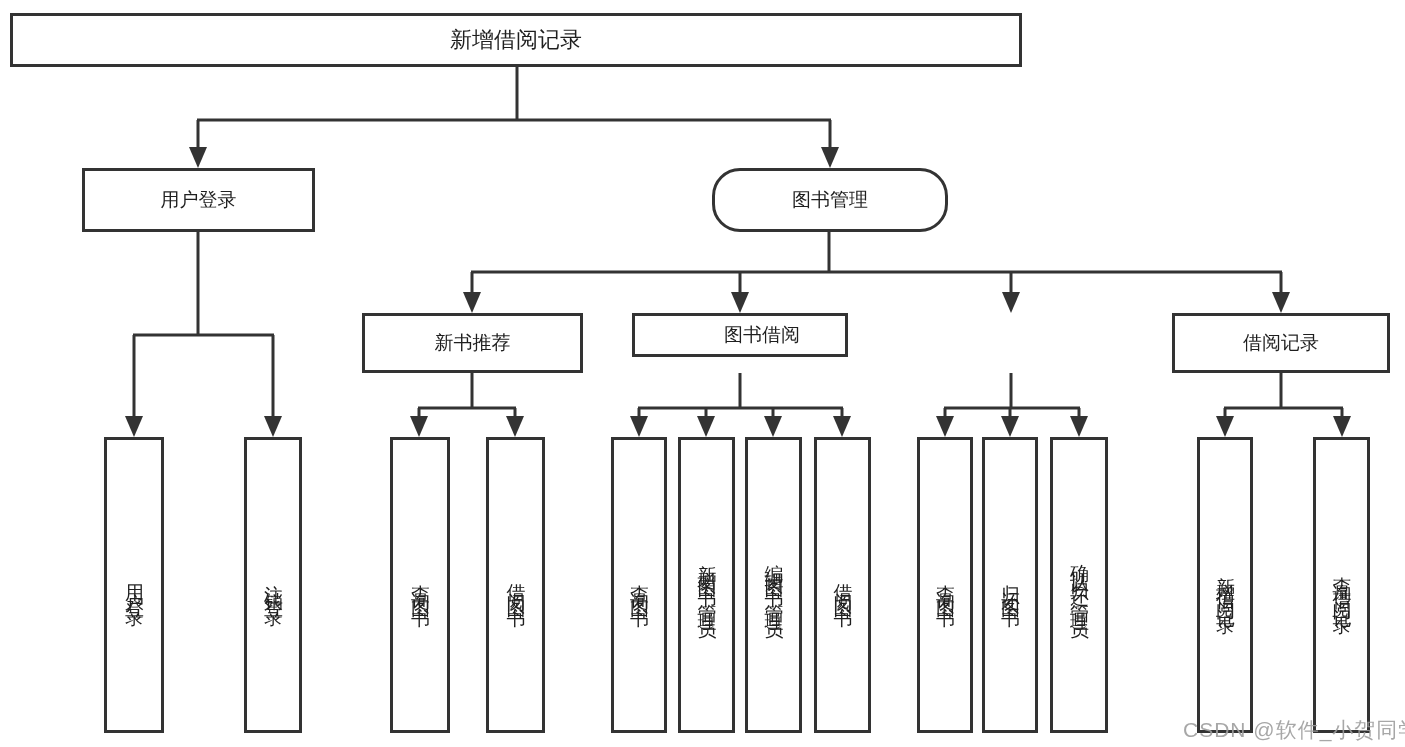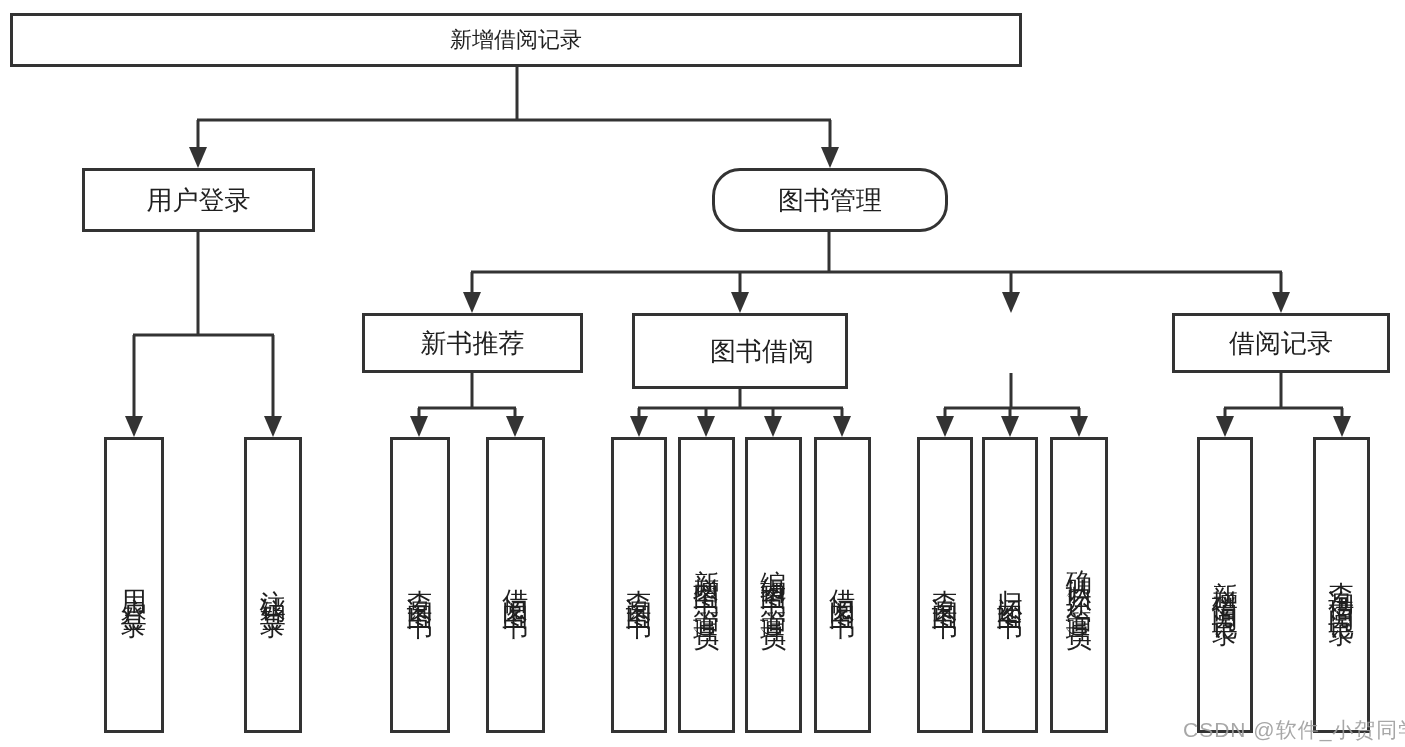--- a/index.html
+++ b/index.html
@@ -26,21 +26,21 @@
   .cl { stroke: var(--line); stroke-width: 3; }
   .ah { fill: var(--line); stroke: none; }
   .node {
     position: absolute;
     background: var(--background);
     border: 3px solid var(--line);
     display: flex;
     align-items: center;
     justify-content: center;
     color: var(--text);
-    font-size: 26px;
+    font-size: 19px;
     z-index: 1;
   }
   .node.root { font-size: 22px; }
   .leaf { top: 437px; height: 296px; }
   .vtext {
     writing-mode: vertical-rl;
     text-orientation: mixed;
     letter-spacing: 8px;
     line-height: 1.1;
     white-space: nowrap;
@@ -131,21 +131,21 @@
   <div class="node" style="left:82px; top:168px; width:233px; height:64px;">
     <span>用户登录</span>
   </div>
   <div class="node" style="left:712px; top:168px; width:236px; height:64px;border-radius:28px;">
     <span>图书管理</span>
   </div>
 
   <div class="node" style="left:362px; top:313px; width:221px; height:60px;">
     <span>新书推荐</span>
   </div>
-  <div class="node" style="left:632px; top:313px; width:216px; height:76px;padding-left:44px;">
+  <div class="node" style="left:632px; top:313px; width:216px; height:44px;padding-left:44px;">
     <span>图书借阅</span>
   </div>
   <div class="node" style="left:1172px; top:313px; width:218px; height:60px;">
     <span>借阅记录</span>
   </div>
 
   <div class="node leaf" style="left:104px; width:60px;">
     <span class="vtext">用户登录</span>
   </div>
   <div class="node leaf" style="left:244px; width:58px;">

